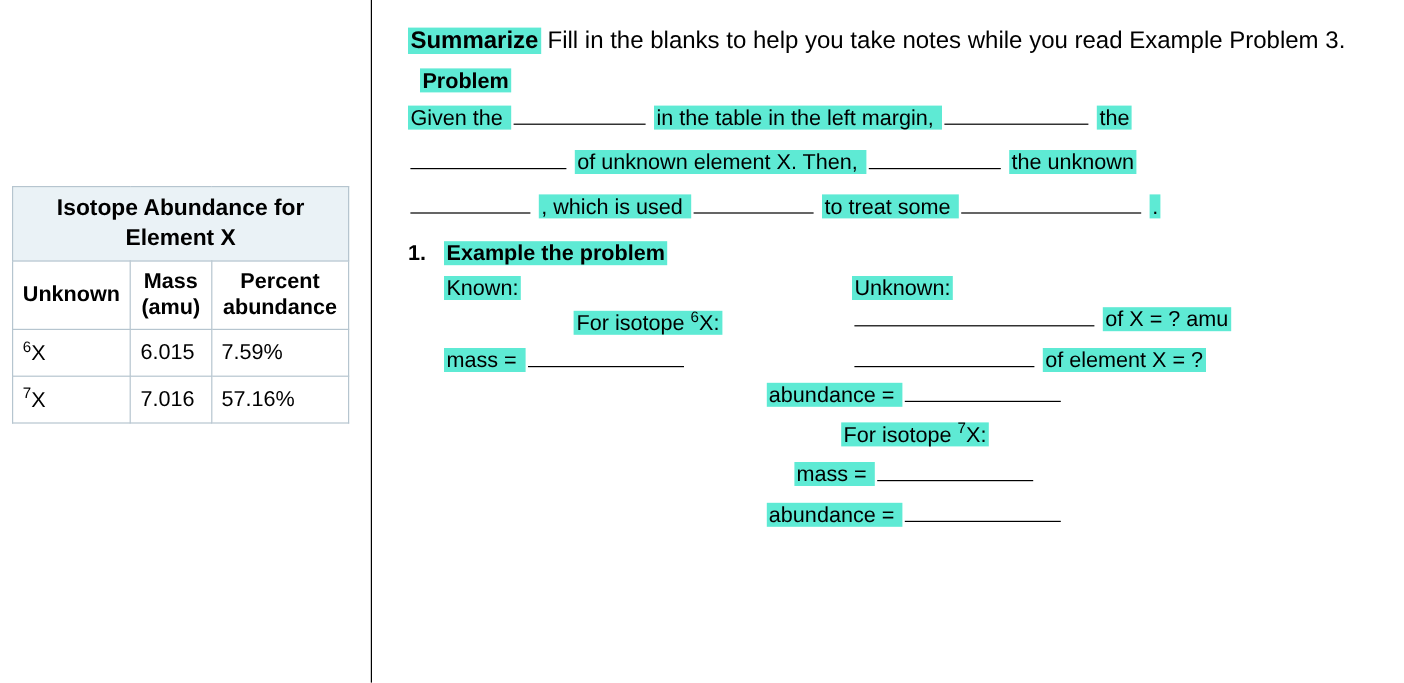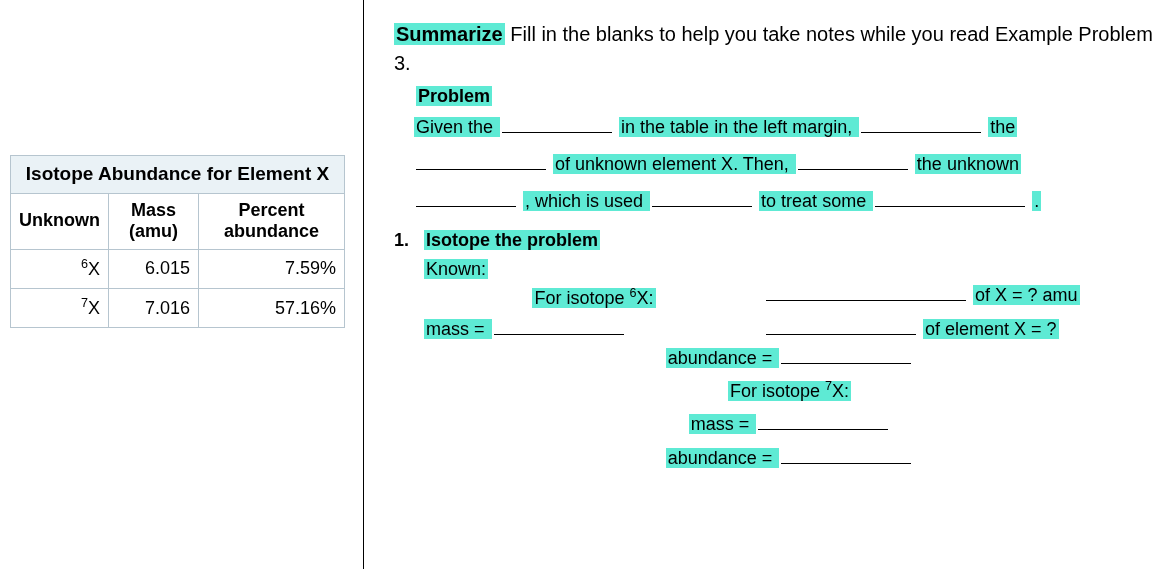--- a/index.html
+++ b/index.html
@@ -10,21 +10,21 @@
     line-height: 1.4;
   }
   .page {
     width: 1170px;
     height: 569px;
     position: relative;
     box-sizing: border-box;
     display: flex;
   }
   .left-col {
-    width: 364px;
+    width: 310px;
     flex-shrink: 0;
     padding-top: 155px;
     padding-left: 10px;
     padding-right: 18px;
     box-sizing: border-box;
     border-right: 1px solid #000;
   }
   .right-col {
     flex: 1;
     padding: 20px 15px 10px 30px;
@@ -50,21 +50,21 @@
   }
   table.iso th.colhead {
     font-weight: 700;
     text-align: center;
     background: #fff;
     border-top: 1px solid #b6c5cf;
     line-height: 1.2;
     font-size: 18px;
   }
   table.iso td {
-    text-align: right;
+    text-align: left;
   }
   .super {
     font-size: 0.7em;
     vertical-align: super;
   }
   
   .hl {
     background: #5eead4;
     padding: 0 2px;
   }
@@ -76,21 +76,20 @@
     vertical-align: baseline;
     margin: 0 2px;
   }
   .w100 { width: 100px; }
   .w110 { width: 110px; }
   .w120 { width: 120px; }
   .w130 { width: 130px; }
   .w150 { width: 150px; }
   .w200 { width: 200px; }
   .flow {
-    margin-left: 20px;
     line-height: 2.05;
   }
   .step-title {
     margin-top: 8px;
     margin-bottom: 4px;
   }
   .row2col {
     display: flex;
     margin-left: 30px;
   }
@@ -127,21 +126,21 @@
     </tbody>
       </table>
   </div>
 
   <div class="right-col">
 
     <div style="font-size:20px; line-height:1.45;">
       <span class="hl bold">Summarize</span><span>  Fill in the blanks to help you take notes while you read Example Problem 3.</span>
     </div>
 
-    <div style="margin-top:6px; margin-left:22px;">
+    <div style="margin-top:6px; margin-left:10px;">
       <span class="hl bold">Problem</span>
     </div>
 
     <div class="flow">
       <span class="hl">Given the </span>
       <span class="blank w110"></span>
       <span class="hl"> in the table in the left margin, </span>
       <span class="blank w120"></span>
       <span class="hl"> the </span>
       <br>
@@ -154,26 +153,29 @@
       <span class="hl">, which is used </span>
       <span class="blank w100"></span>
       <span class="hl"> to treat some </span>
       <span class="blank w150"></span>
       <span class="hl">.</span>
     </div>
 
     <div class="step-title">
       <span class="bold">1.</span>
       <span>&nbsp;</span>
-      <span class="hl bold">Isotope the problem</span>
+      <span class="hl bold">Example the problem</span>
     </div>
 
     <div class="row2col">
       <div class="colA">
         <div><span class="hl">Known:</span></div>
+      </div>
+      <div class="colB">
+        <div><span class="hl">Unknown:</span></div>
       </div>
     </div>
 
     <div class="row2col">
       <div class="colA">
         <div class="indent" style="margin-left:0;">
           <span class="hl">
             <span>For isotope </span><span class="super">6</span><span>X:</span>
           </span>
         </div>

